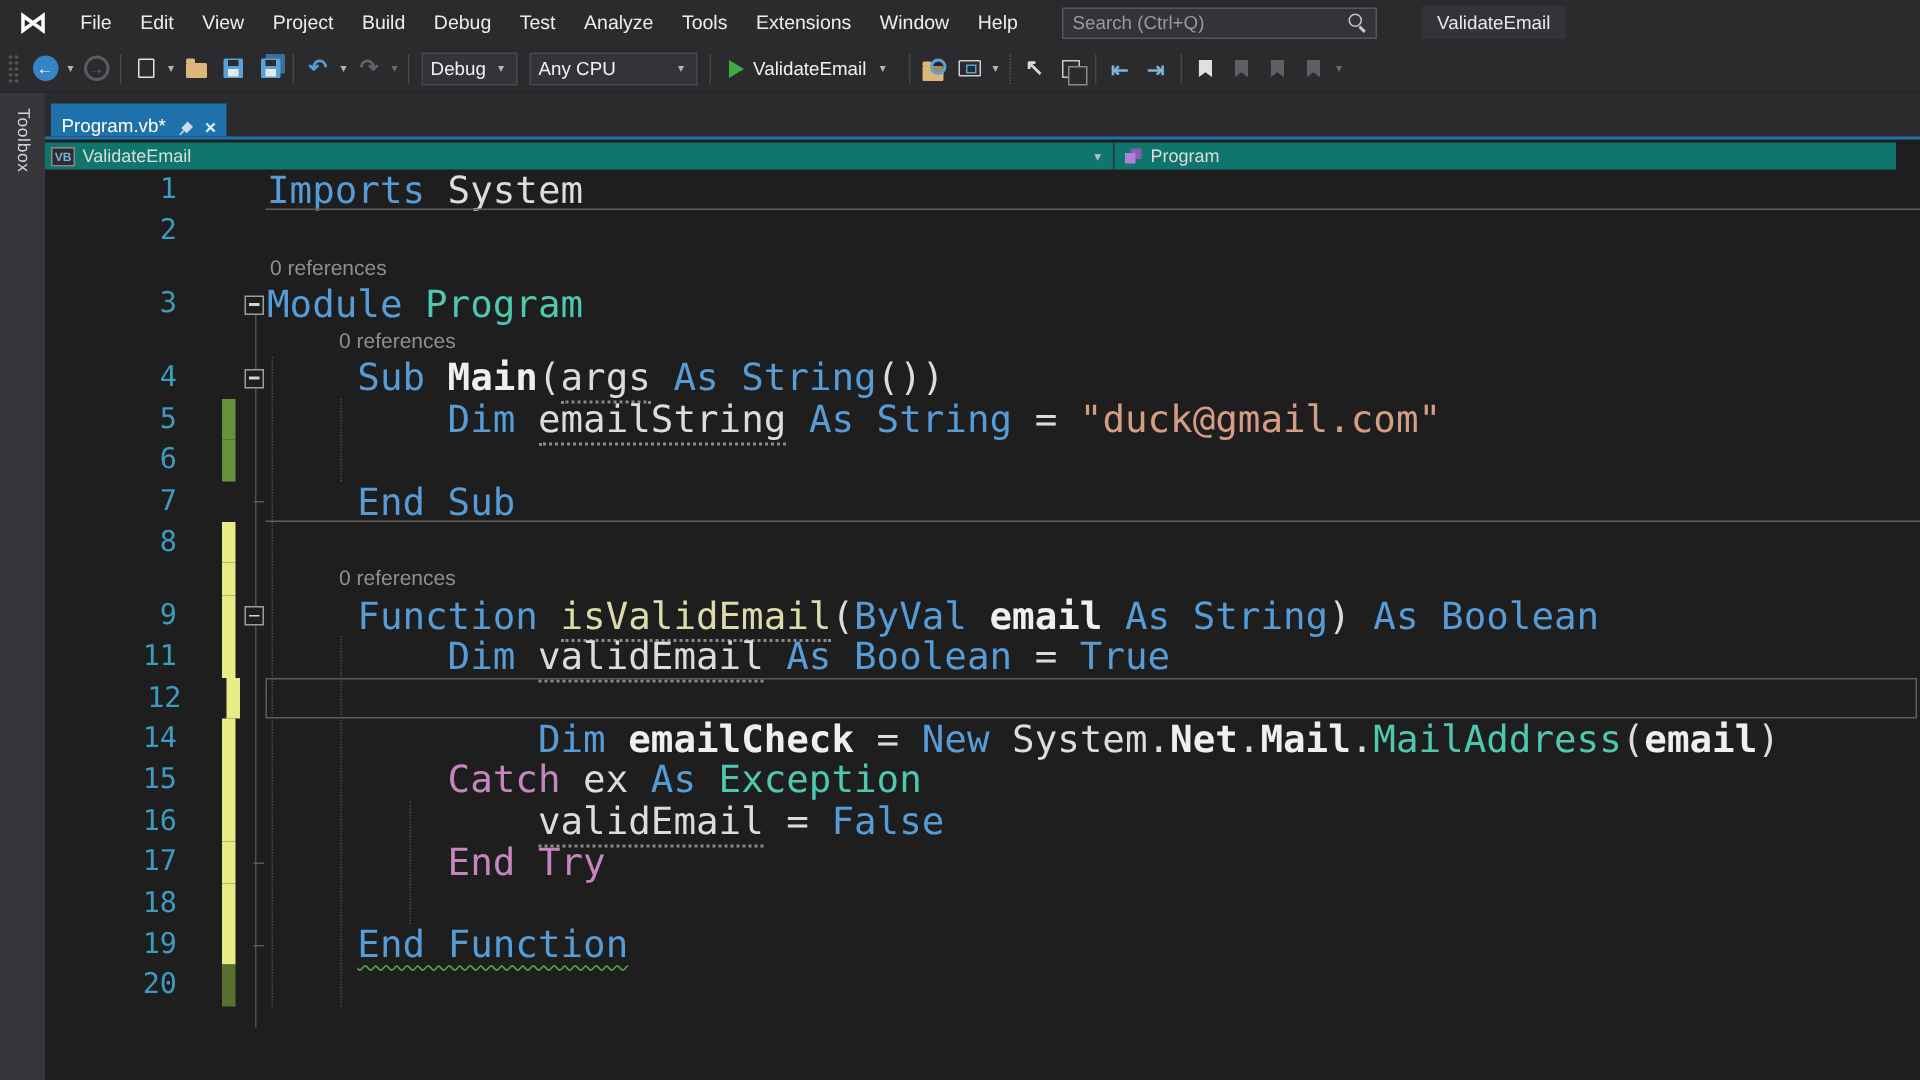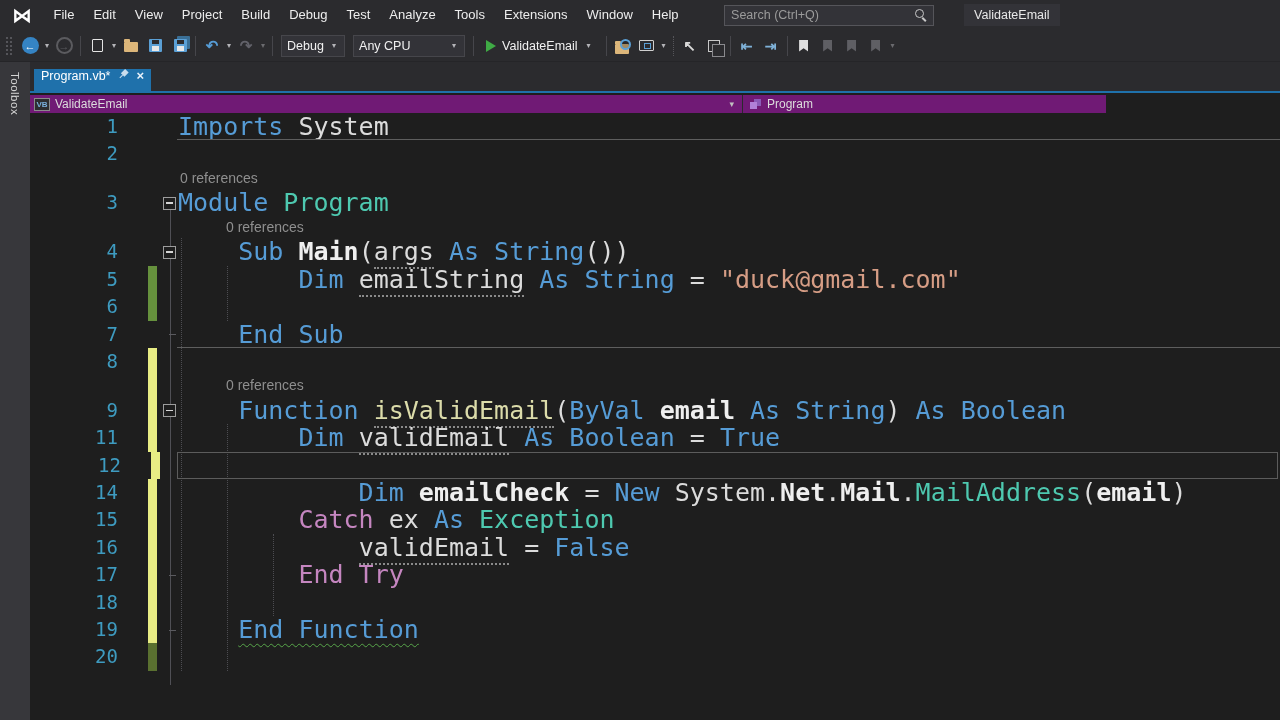--- a/index.html
+++ b/index.html
@@ -5,21 +5,21 @@
   * { margin:0; padding:0; box-sizing:border-box; }
   html,body { width:1280px; height:720px; overflow:hidden; background:#1e1e1e;
               font-family:"Liberation Sans", sans-serif; }
 
   
   .titlebar { position:absolute; left:0; top:0; width:1280px; height:30px;
               background:#2b2b2e; display:flex; align-items:center; }
   .vs-logo { width:44px; text-align:center; color:#ffffff; font-size:19px; font-weight:bold; }
   .menubar { display:flex; align-items:center; height:100%; }
   .menu-item { color:#ededed; font-size:13px; padding:0 9.5px; line-height:30px; cursor:default; }
-  .searchbox { margin-left:36px; width:210px; height:21px; background:#333338;
+  .searchbox { margin-left:20px; width:210px; height:21px; background:#333338;
                border:1px solid #55555a; display:flex; align-items:center; position:relative; }
   .searchbox input { flex:1; background:transparent; border:none; outline:none;
                      color:#d0d0d0; font-size:12.5px; padding:0 6px;
                      font-family:"Liberation Sans", sans-serif; }
   .searchbox input::placeholder { color:#9b9b9b; }
   .mag { position:relative; width:16px; height:16px; margin-right:4px; }
   .mag::before { content:''; position:absolute; left:2px; top:2px; width:7px; height:7px;
                  border:1.5px solid #c8c8c8; border-radius:50%; }
   .mag::after { content:''; position:absolute; left:10px; top:10px; width:5px; height:1.5px;
                 background:#c8c8c8; transform:rotate(45deg); transform-origin:0 0; }
@@ -74,27 +74,27 @@
 
   
   .side-strip { position:absolute; left:0; top:62px; width:30px; height:658px; background:#37373b; }
   .toolbox-tab { writing-mode:vertical-rl; color:#d4d4d4; font-size:11.5px; margin:10px 0 0 9px; letter-spacing:.5px; }
 
   
   .editor { position:absolute; left:30px; top:62px; width:1250px; height:658px; background:#1e1e1e; }
   .tabstrip { position:absolute; left:0; top:0; width:1250px; height:31px; background:#2b2b2e;
               border-bottom:2px solid #1f71ab; display:flex; align-items:flex-end; }
   .tab { margin-left:4px; height:22px; background:#1f71ab; color:#ffffff; font-size:12.5px;
-         display:flex; align-items:flex-start; padding:0 7px; gap:8px; }
+         display:flex; align-items:flex-end; padding:0 7px; gap:8px; }
   .pin { position:relative; width:10px; height:10px; transform:rotate(45deg); opacity:.9; }
   .pin::before { content:''; position:absolute; left:3px; top:0; width:5px; height:6px; background:#dce9f5; }
   .pin::after { content:''; position:absolute; left:5px; top:6px; width:1.4px; height:4px; background:#dce9f5; }
   .tab-close { color:#eaf3fb; font-size:13px; font-weight:bold; line-height:1; }
 
-  .breadcrumb { position:absolute; left:0; top:33px; width:1076px; height:18px; background:#701a75;
+  .breadcrumb { position:absolute; left:0; top:33px; width:1234px; height:18px; background:#0f766e;
                 display:flex; align-items:center; font-size:12px; color:#dcdcdc; }
   .bc-left { flex:0 0 712px; display:flex; align-items:center; height:100%; padding-left:4px; }
   .bc-right { flex:1; display:flex; align-items:center; height:100%; border-left:1px solid #2a2a2c; padding-left:6px; }
   .vbicon { width:16px; height:13px; border:1px solid #8a8a8a; color:#7ab0dd; font-size:8px; font-weight:bold;
             display:flex; align-items:center; justify-content:center; margin-right:5px; background:#2d2d30; }
   .bc-caret { margin-left:auto; margin-right:8px; color:#c0c0c0; font-size:9px; }
   .modicon { margin-right:5px; display:flex; }
 
   
   .code-layer { position:absolute; left:0; top:51px; width:1250px; }

